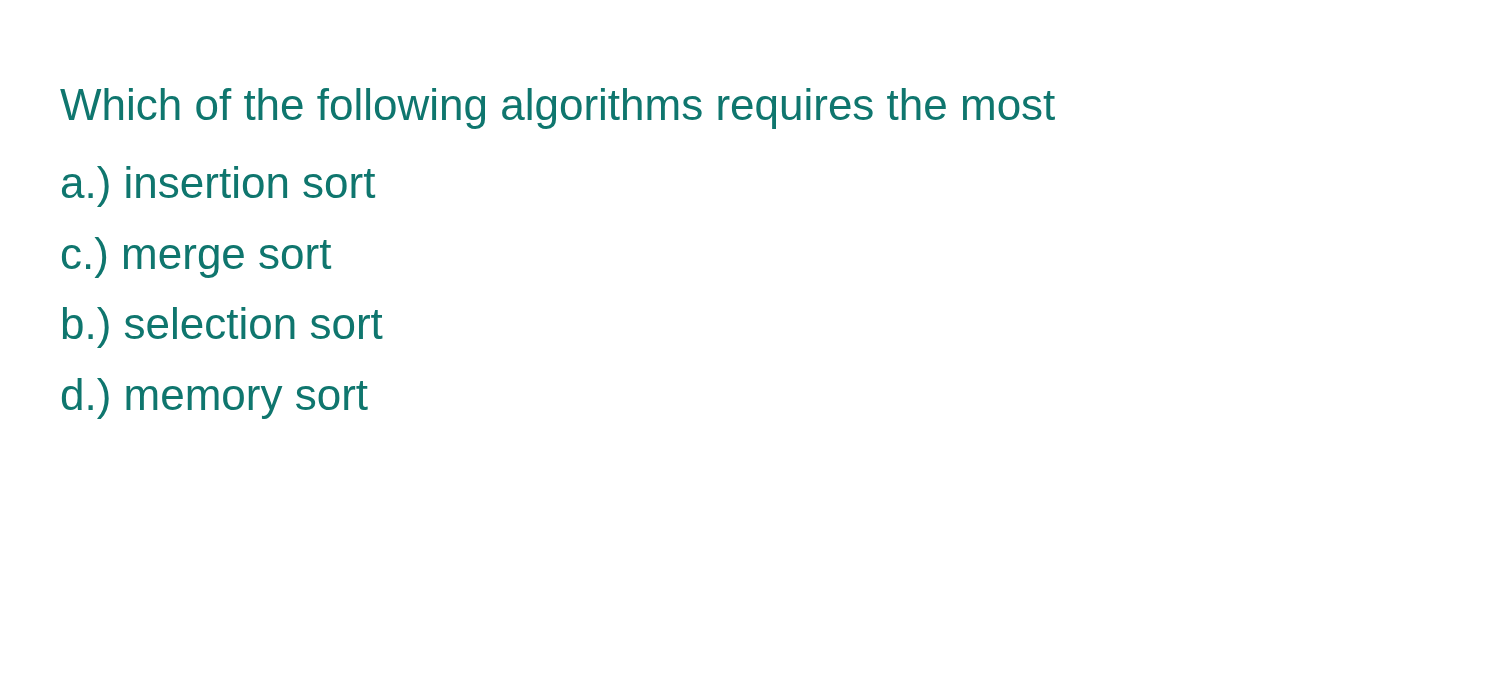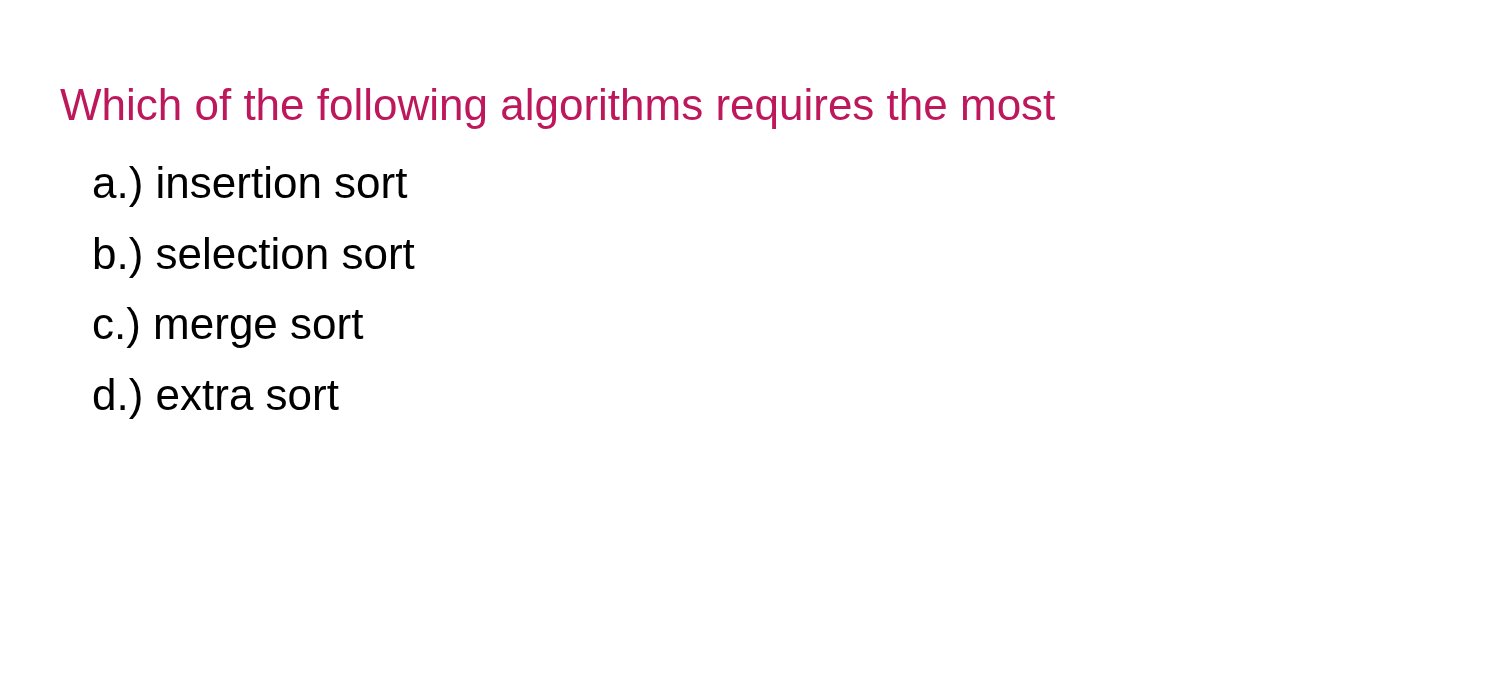--- a/index.html
+++ b/index.html
@@ -10,34 +10,33 @@
     body {
       width: 1500px;
       height: 688px;
       background-color: #ffffff;
       font-family: -apple-system, BlinkMacSystemFont, "Segoe UI", Helvetica, Arial, sans-serif;
       padding: 70px 60px;
     }
     .question-text {
       font-size: 44px;
       line-height: 1.6;
-      color: #be185d;
+      color: #0f766e;
       font-weight: 400;
       margin-bottom: 8px;
     }
     .option {
       font-size: 44px;
       line-height: 1.6;
-      color: #000000;
+      color: #0f766e;
       font-weight: 400;
-      margin-left: 32px;
     }
   </style>
 </head>
 <body>
 
 <div class="question-container">
   <div class="question-text">Which of the following algorithms requires the most</div>
   <div class="option">a.) insertion sort</div>
+  <div class="option">c.) merge sort</div>
   <div class="option">b.) selection sort</div>
-  <div class="option">c.) merge sort</div>
-  <div class="option">d.) extra sort</div>
+  <div class="option">d.) memory sort</div>
 </div>
 
 </body></html>

